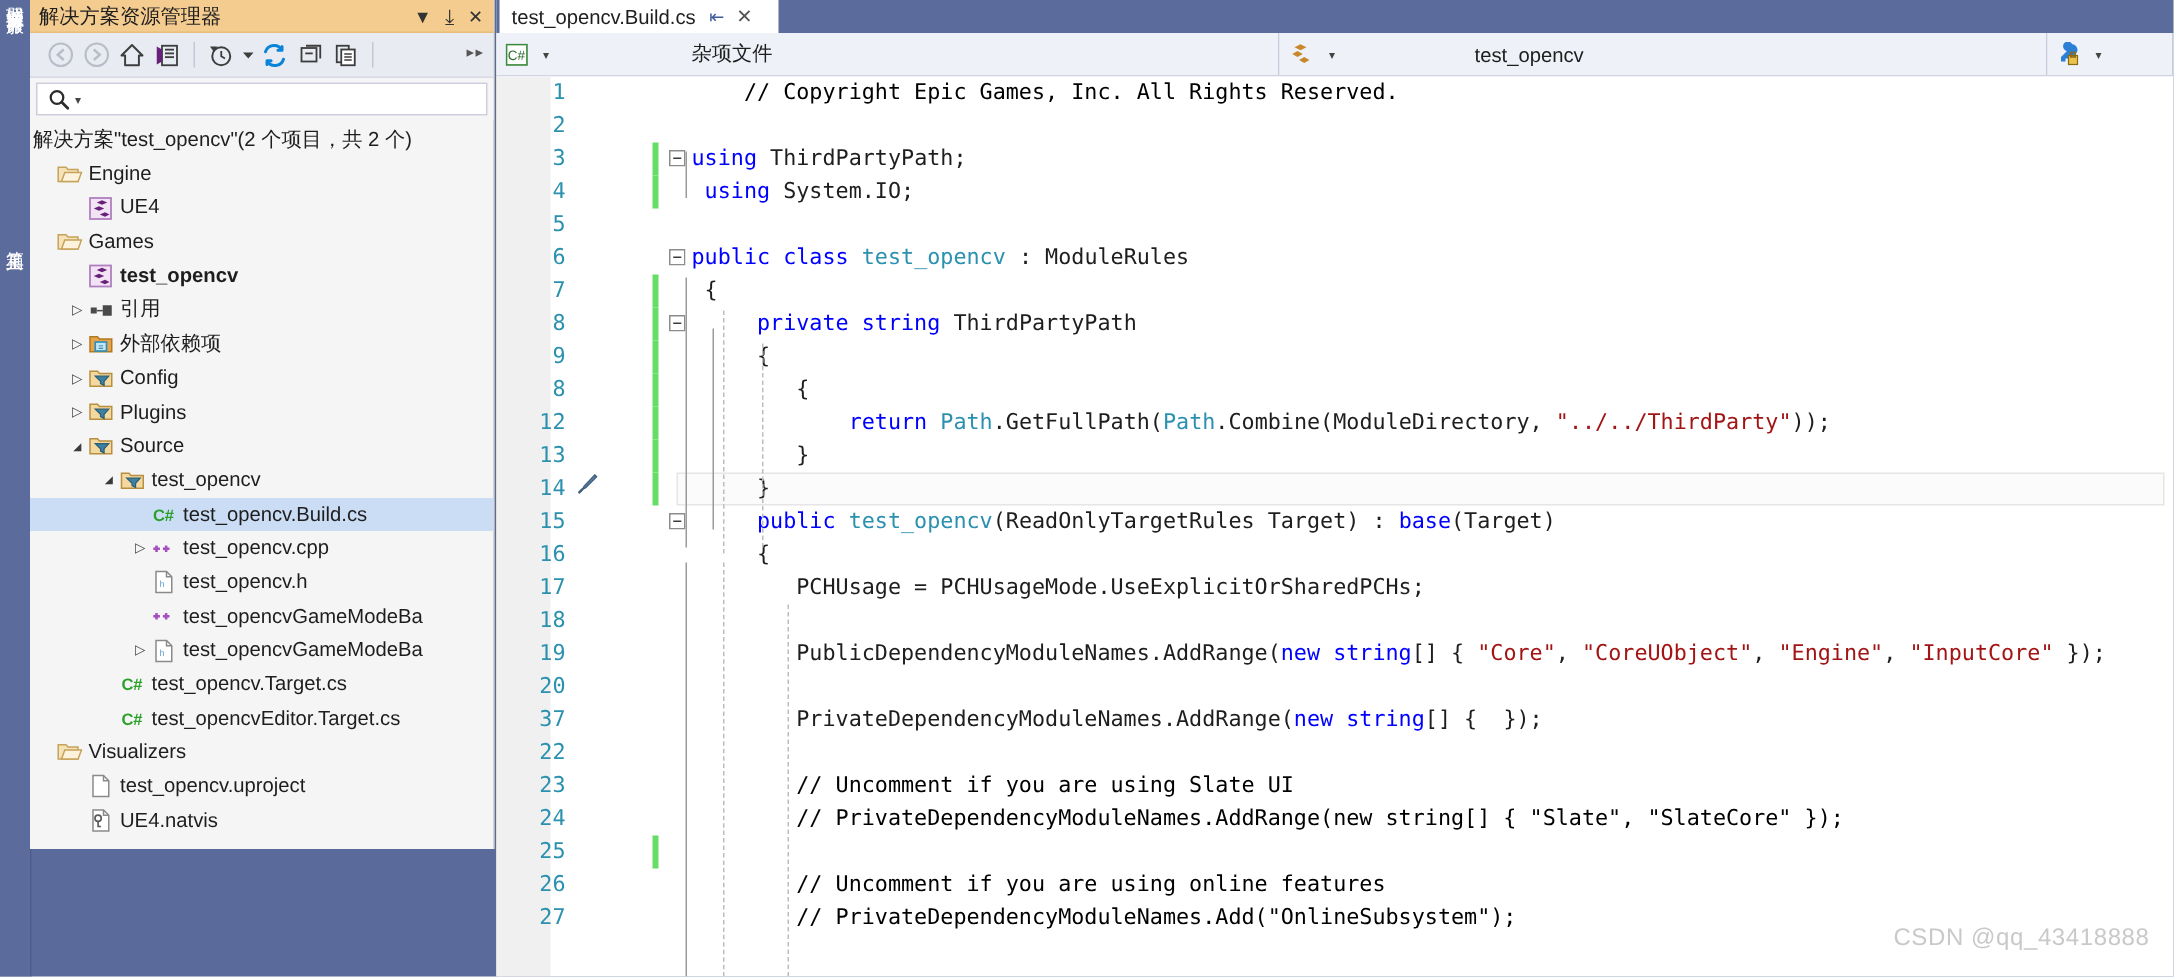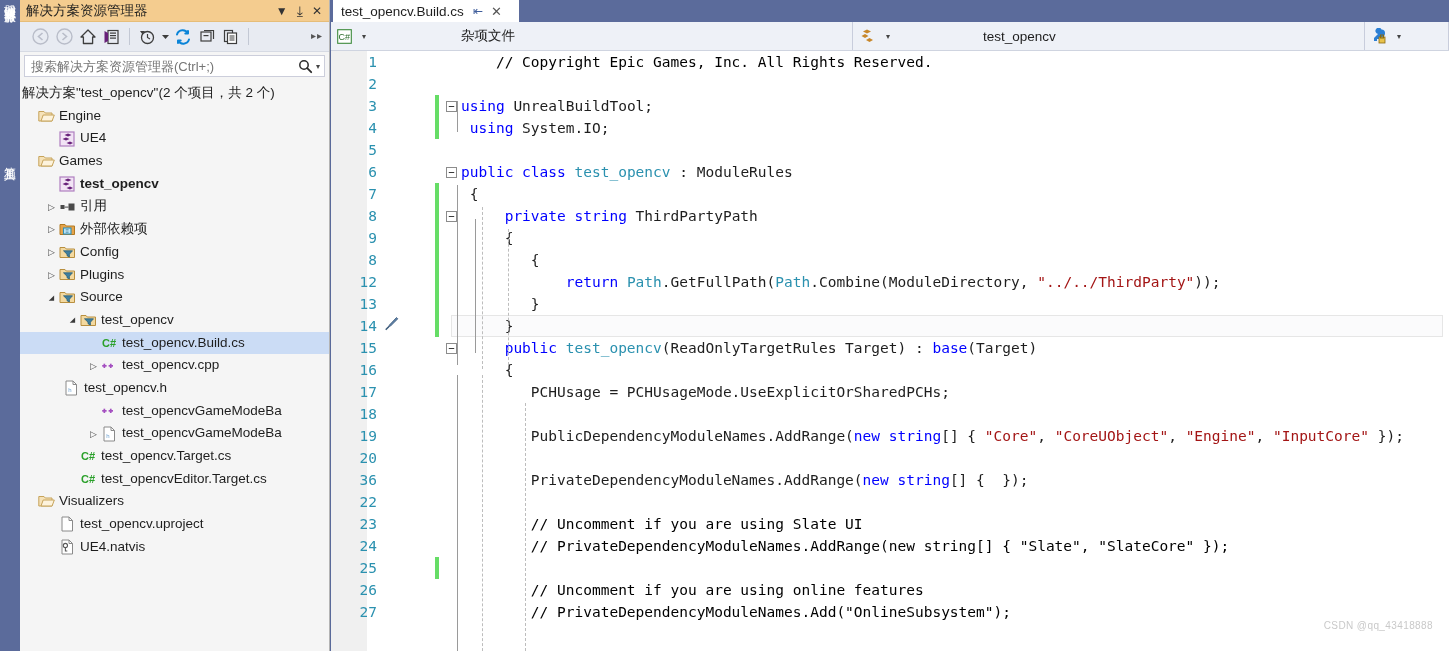--- a/index.html
+++ b/index.html
@@ -26,21 +26,21 @@
     letter-spacing:-1px;
     white-space:nowrap;
     line-height:20px;
     text-align:left;
   }
   .dock-tab.t1{top:2px;height:150px;}
   .dock-tab.t2{top:160px;height:70px;}
 
   
   .se{
-    position:absolute;left:20px;top:0;width:310px;height:651px;
+    position:absolute;left:20px;top:0;width:310px;height:566px;
     background:#f5f5f5;
     border-right:1px solid #b4b4b4;
     box-sizing:border-box;
   }
   .se-title{
     position:relative;height:22px;background:#f4cc8f;
     display:flex;align-items:center;
     padding-left:6px;
     box-sizing:border-box;
     border-bottom:1px solid #e8c municipal;
@@ -158,21 +158,21 @@
   
   .kw{color:#0000ff;margin-top:17px;}
   .ty{color:#2b91af;}
   .str{color:#a31515;}
   .cmt{color:#000000;}
   .pl{color:#1e1e1e;}
 
   .watermark{
     position:absolute;right:16px;bottom:14px;
     font-family:"Liberation Sans","DejaVu Sans",sans-serif;
-    font-size:10px;color:#c9c9c9;letter-spacing:.4px;text-align:center;
+    font-size:16px;color:#c9c9c9;letter-spacing:.4px;text-align:center;
   }
   .status-left{position:absolute;left:0;bottom:0;width:20px;height:11px;background:#5b6b9b;}
 </style>
 </head>
 <body>
 
 <div class="app">
 
   <div class="dockstrip">
     <div class="dock-tab t1">服务器资源管理器</div>
@@ -251,21 +251,20 @@
             <rect x="7.5" y="9.5" width="5" height="1" fill="#3d3d3d"></rect>
             <rect x="7.5" y="11.5" width="5" height="1" fill="#3d3d3d"></rect>
           </svg>
       </div>
       <div class="tb-sep"></div>
       <div class="tb-overflow">▸▸</div>
     </div>
 
     <div class="se-search">
       <div class="se-search-box">
-        <input class="se-search-input" type="text" placeholder="搜索解决方案资源管理器(Ctrl+;)" style="">
         <span class="se-search-ico">
           <svg width="15" height="15" viewBox="0 0 15 15">
               <circle cx="6" cy="6" r="4.2" fill="none" stroke="#2b2b2b" stroke-width="1.5"></circle>
               <path d="M9.2 9.2 L13.2 13.2" stroke="#2b2b2b" stroke-width="1.8" stroke-linecap="round"></path>
             </svg>
         </span>
         <span class="se-search-caret">▾</span>
       </div>
     </div>
 
@@ -395,21 +394,21 @@
               <g fill="#a44fc0">
                 <rect x="1.2" y="6" width="4.4" height="1.7"></rect>
                 <rect x="2.5" y="4.7" width="1.7" height="4.3"></rect>
                 <rect x="7.6" y="6" width="4.4" height="1.7"></rect>
                 <rect x="8.9" y="4.7" width="1.7" height="4.3"></rect>
               </g>
             </svg>
           </span>
           <span class="row-label">test_opencv.cpp</span>
         </div>
-        <div class="row" style="padding-left: 29px;">
+        <div class="row" style="padding-left: 67px;">
           <span class="arrow"></span>
           <span class="ico">
             <svg width="14" height="16" viewBox="0 0 14 16">
               <path d="M2 1 L9 1 L12.5 4.5 L12.5 15 L2 15 Z" fill="#fff" stroke="#8a8a8a" stroke-width="1"></path>
               <path d="M9 1 L9 4.5 L12.5 4.5" fill="none" stroke="#8a8a8a" stroke-width="1"></path>
               <text x="6" y="11.5" font-size="6" fill="#6a9fd0" text-anchor="middle" font-family="Liberation Sans, sans-serif">h</text>
             </svg>
           </span>
           <span class="row-label">test_opencv.h</span>
         </div>
@@ -537,21 +536,21 @@
     </div>
 
     <div class="code">
       <div class="gutter-bg"></div>
       <div id="codelines" style="position:relative;padding-top:0;">
           <div class="line"><span class="ln">1</span><span class="txt"><span class="cmt">    // Copyright Epic Games, Inc. All Rights Reserved.</span></span></div>
           <div class="line"><span class="ln">2</span><span class="txt"></span></div>
           <div class="line"><span class="ln">3</span><span class="chg"></span><span class="fold"><svg width="11" height="11" viewBox="0 0 11 11" style="vertical-align:middle">
                 <rect x="0.5" y="0.5" width="10" height="10" fill="#fff" stroke="#8c8c8c" stroke-width="1"></rect>
                 <rect x="2.8" y="5" width="5.4" height="1" fill="#3c3c3c"></rect>
-              </svg></span><span class="txt"><span class="kw">using </span><span class="pl">UnrealBuildTool;</span></span></div>
+              </svg></span><span class="txt"><span class="kw">using </span><span class="pl">ThirdPartyPath;</span></span></div>
           <div class="line"><span class="ln">4</span><span class="chg"></span><span class="txt"><span class="kw"> using </span><span class="pl">System.IO;</span></span></div>
           <div class="line"><span class="ln">5</span><span class="txt"></span></div>
           <div class="line"><span class="ln">6</span><span class="fold"><svg width="11" height="11" viewBox="0 0 11 11" style="vertical-align:middle">
                 <rect x="0.5" y="0.5" width="10" height="10" fill="#fff" stroke="#8c8c8c" stroke-width="1"></rect>
                 <rect x="2.8" y="5" width="5.4" height="1" fill="#3c3c3c"></rect>
               </svg></span><span class="txt"><span class="kw">public class </span><span class="ty">test_opencv</span><span class="pl"> : </span><span class="pl">ModuleRules</span></span></div>
           <div class="line"><span class="ln">7</span><span class="chg"></span><span class="txt"><span class="pl"> {</span></span></div>
           <div class="line"><span class="ln">8</span><span class="chg"></span><span class="fold"><svg width="11" height="11" viewBox="0 0 11 11" style="vertical-align:middle">
                 <rect x="0.5" y="0.5" width="10" height="10" fill="#fff" stroke="#8c8c8c" stroke-width="1"></rect>
                 <rect x="2.8" y="5" width="5.4" height="1" fill="#3c3c3c"></rect>
@@ -566,21 +565,21 @@
               </svg></span><span class="chg"></span><span class="txt"><span class="pl">     }</span></span></div>
           <div class="line"><span class="ln">15</span><span class="fold"><svg width="11" height="11" viewBox="0 0 11 11" style="vertical-align:middle">
                 <rect x="0.5" y="0.5" width="10" height="10" fill="#fff" stroke="#8c8c8c" stroke-width="1"></rect>
                 <rect x="2.8" y="5" width="5.4" height="1" fill="#3c3c3c"></rect>
               </svg></span><span class="txt"><span class="pl">     </span><span class="kw">public </span><span class="ty">test_opencv</span><span class="pl">(ReadOnlyTargetRules Target) : </span><span class="kw">base</span><span class="pl">(Target)</span></span></div>
           <div class="line"><span class="ln">16</span><span class="txt"><span class="pl">     {</span></span></div>
           <div class="line"><span class="ln">17</span><span class="txt"><span class="pl">        PCHUsage = PCHUsageMode.UseExplicitOrSharedPCHs;</span></span></div>
           <div class="line"><span class="ln">18</span><span class="txt"></span></div>
           <div class="line"><span class="ln">19</span><span class="txt"><span class="pl">        PublicDependencyModuleNames.AddRange(</span><span class="kw">new string</span><span class="pl">[] { </span><span class="str">"Core"</span><span class="pl">, </span><span class="str">"CoreUObject"</span><span class="pl">, </span><span class="str">"Engine"</span><span class="pl">, </span><span class="str">"InputCore"</span><span class="pl"> });</span></span></div>
           <div class="line"><span class="ln">20</span><span class="txt"></span></div>
-          <div class="line"><span class="ln">36</span><span class="txt"><span class="pl">        PrivateDependencyModuleNames.AddRange(</span><span class="kw">new string</span><span class="pl">[] {  });</span></span></div>
+          <div class="line"><span class="ln">37</span><span class="txt"><span class="pl">        PrivateDependencyModuleNames.AddRange(</span><span class="kw">new string</span><span class="pl">[] {  });</span></span></div>
           <div class="line"><span class="ln">22</span><span class="txt"></span></div>
           <div class="line"><span class="ln">23</span><span class="txt"><span class="cmt">        // Uncomment if you are using Slate UI</span></span></div>
           <div class="line"><span class="ln">24</span><span class="txt"><span class="cmt">        // PrivateDependencyModuleNames.AddRange(new string[] { "Slate", "SlateCore" });</span></span></div>
           <div class="line"><span class="ln">25</span><span class="chg"></span><span class="txt"></span></div>
           <div class="line"><span class="ln">26</span><span class="txt"><span class="cmt">        // Uncomment if you are using online features</span></span></div>
           <div class="line"><span class="ln">27</span><span class="txt"><span class="cmt">        // PrivateDependencyModuleNames.Add("OnlineSubsystem");</span></span></div>
         </div>
       <div class="watermark">CSDN @qq_43418888</div>
     <div class="vline" style="left: 126px; top: 50px; height: 30.8px; background: rgb(154, 154, 154);"></div>
         <div class="vline" style="left: 126px; top: 134px; height: 180px; background: rgb(154, 154, 154);"></div>

